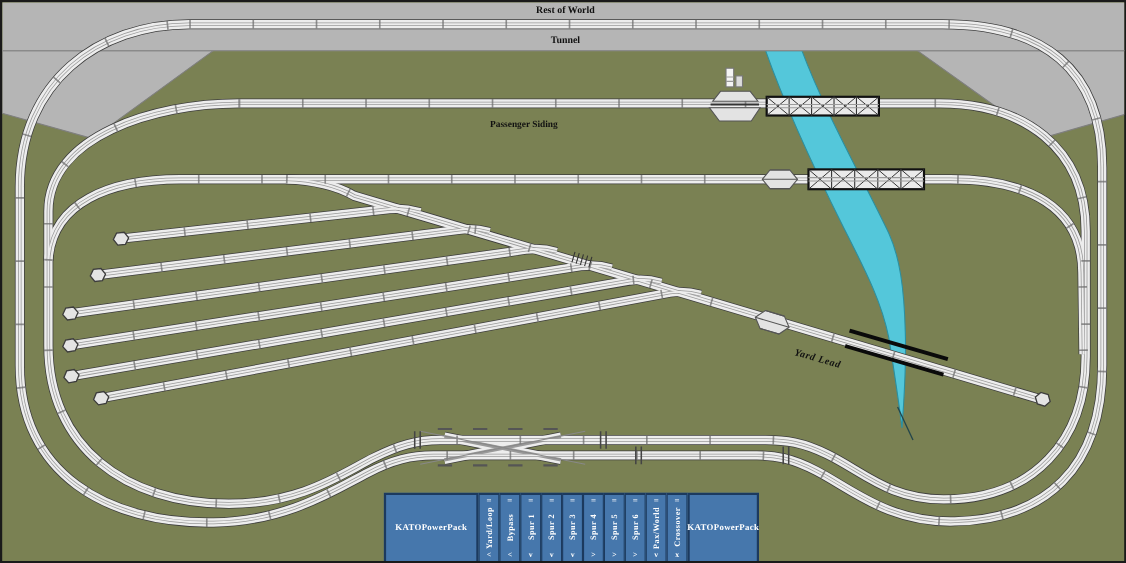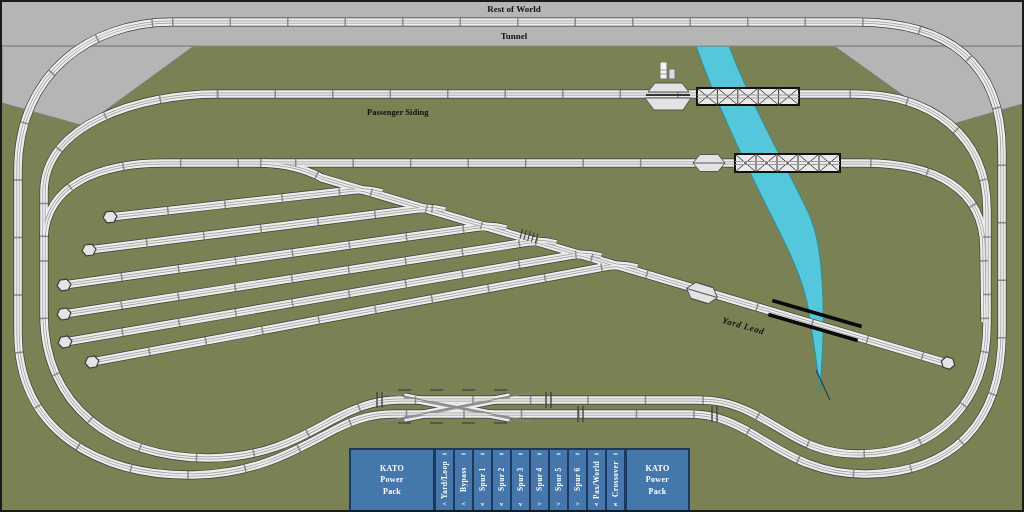--- a/index.html
+++ b/index.html
@@ -19,21 +19,21 @@
   .lbl{position:absolute;color:#111;font-weight:bold;}
   .lbl-center{left:0;width:1024px;text-align:center;}
   
   #panel{
     position:absolute;left:347px;top:446px;width:341px;height:64px;
     display:flex;box-sizing:border-box;
   }
   .ppack{
     background:var(--panel-blue);border:2px solid var(--panel-border);
     color:#fff;font-weight:bold;font-size:8px;line-height:1.45;
-    display:flex;flex-direction:column;align-items:center;justify-content:center;
+    display:flex;align-items:center;justify-content:center;
     box-sizing:border-box;letter-spacing:.3px;
   }
   .ppack-left{width:86px;}
   .ppack-right{width:65px;}
   .sw{
     width:19px;background:var(--panel-blue);
     border:2px solid var(--panel-border);border-left-width:1px;border-right-width:1px;
     box-sizing:border-box;display:flex;flex-direction:column;align-items:center;
     color:#fff;font-weight:bold;
   }
@@ -209,21 +209,21 @@
     <use href="#bumper" transform="translate(62,283) rotate(-8)"></use>
     <use href="#bumper" transform="translate(62,312) rotate(-9)"></use>
     <use href="#bumper" transform="translate(63,340) rotate(-10)"></use>
     <use href="#bumper" transform="translate(90,360) rotate(-10.5)"></use>
     <use href="#bumper" transform="translate(946,361) rotate(16.5)"></use>
   </g>
 </svg>
 
   <div class="lbl lbl-center" style="top:2px;font-size:9px;">Rest of World</div>
   <div class="lbl lbl-center" style="top:29px;font-size:9px;">Tunnel</div>
-  <div class="lbl" style="left:365px;top:105px;width:140px;text-align:left;font-size:8.5px;">Passenger Siding</div>
+  <div class="lbl" style="left:365px;top:105px;width:140px;text-align:right;font-size:8.5px;">Passenger Siding</div>
   <div class="lbl" style="left:722px;top:313px;font-size:9px;font-style:italic;letter-spacing:.6px;transform:rotate(16deg);transform-origin:left top;">Yard Lead</div>
 
   <div id="panel">
     <div class="ppack ppack-left">
       <span>KATO</span>
       <span>Power</span>
       <span>Pack</span>
     </div>
     <div class="sw">
       <span class="sw-top">=</span>

